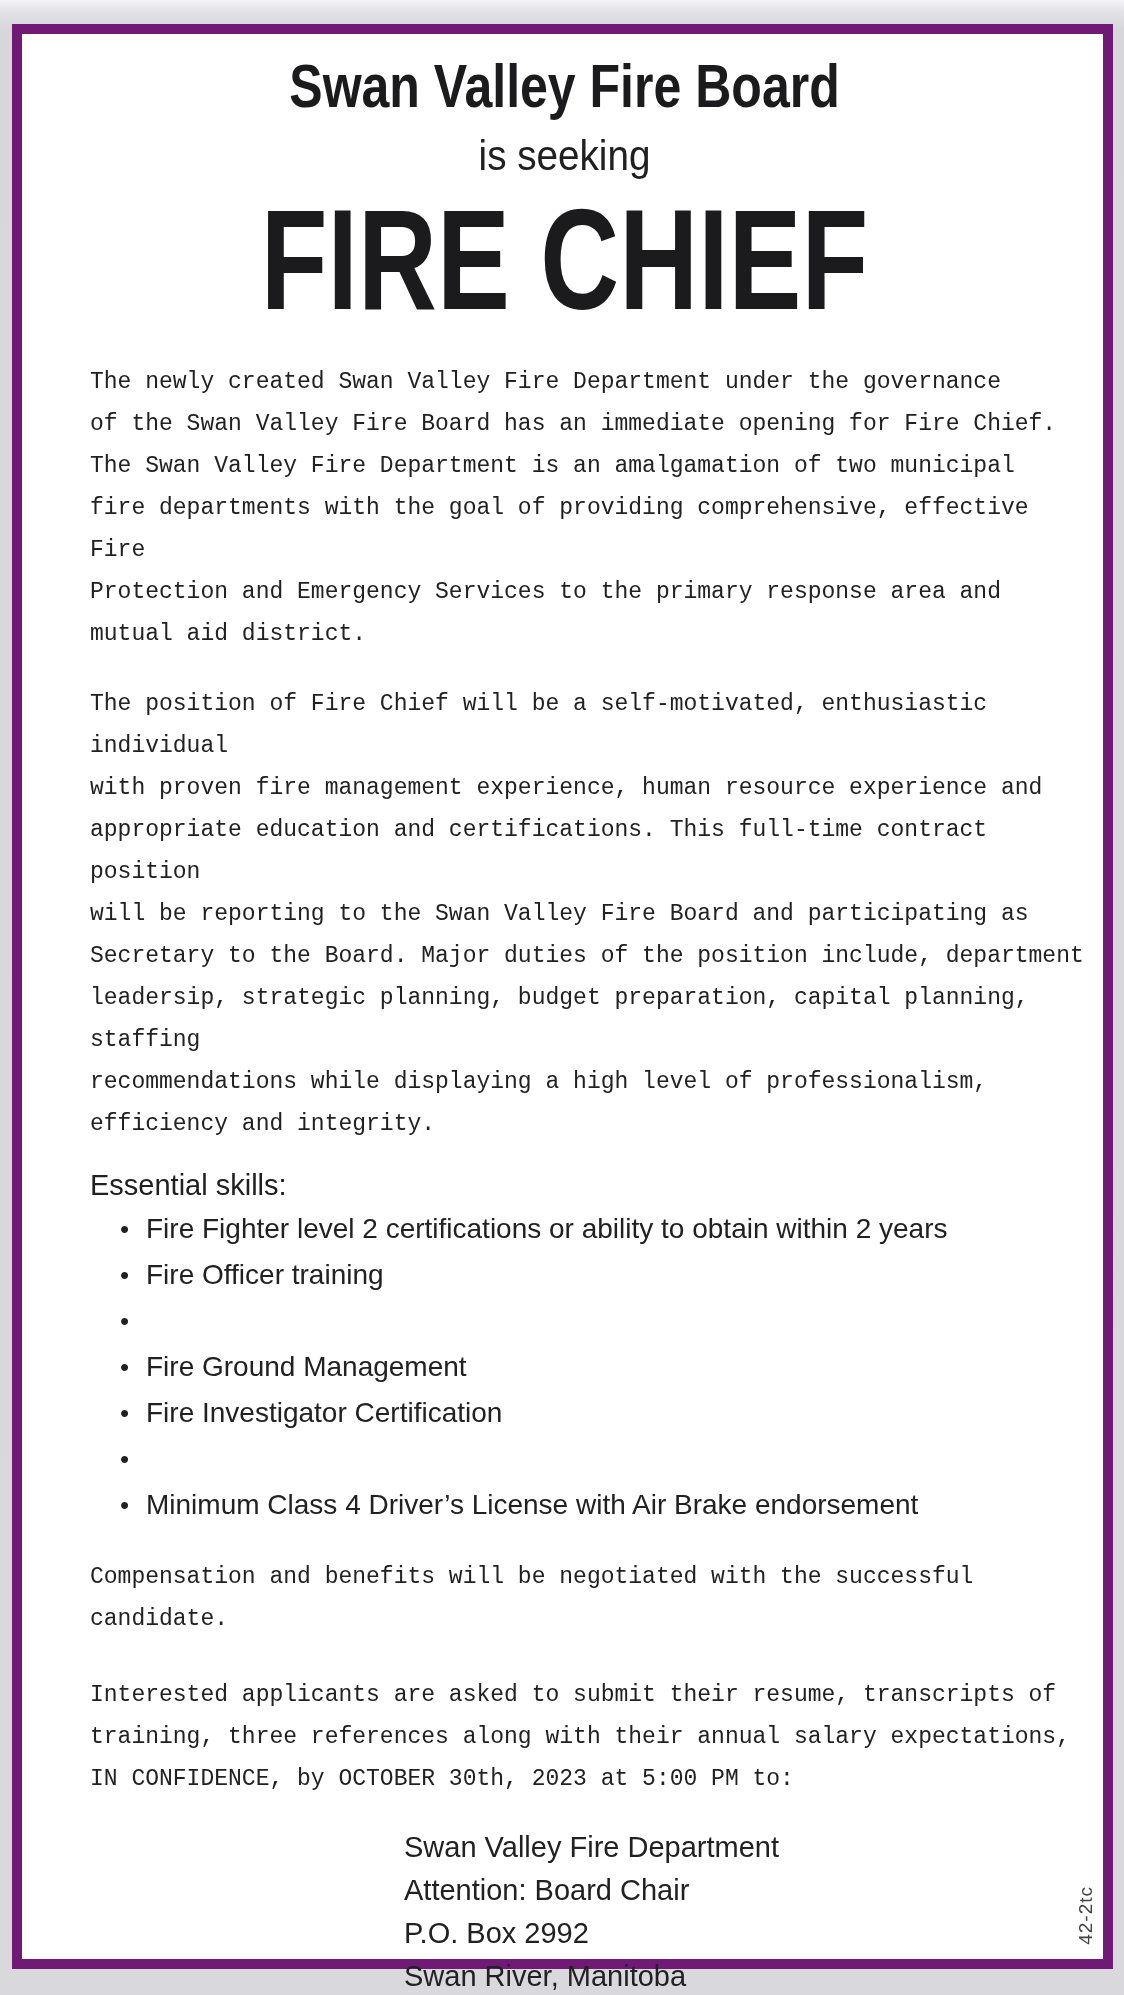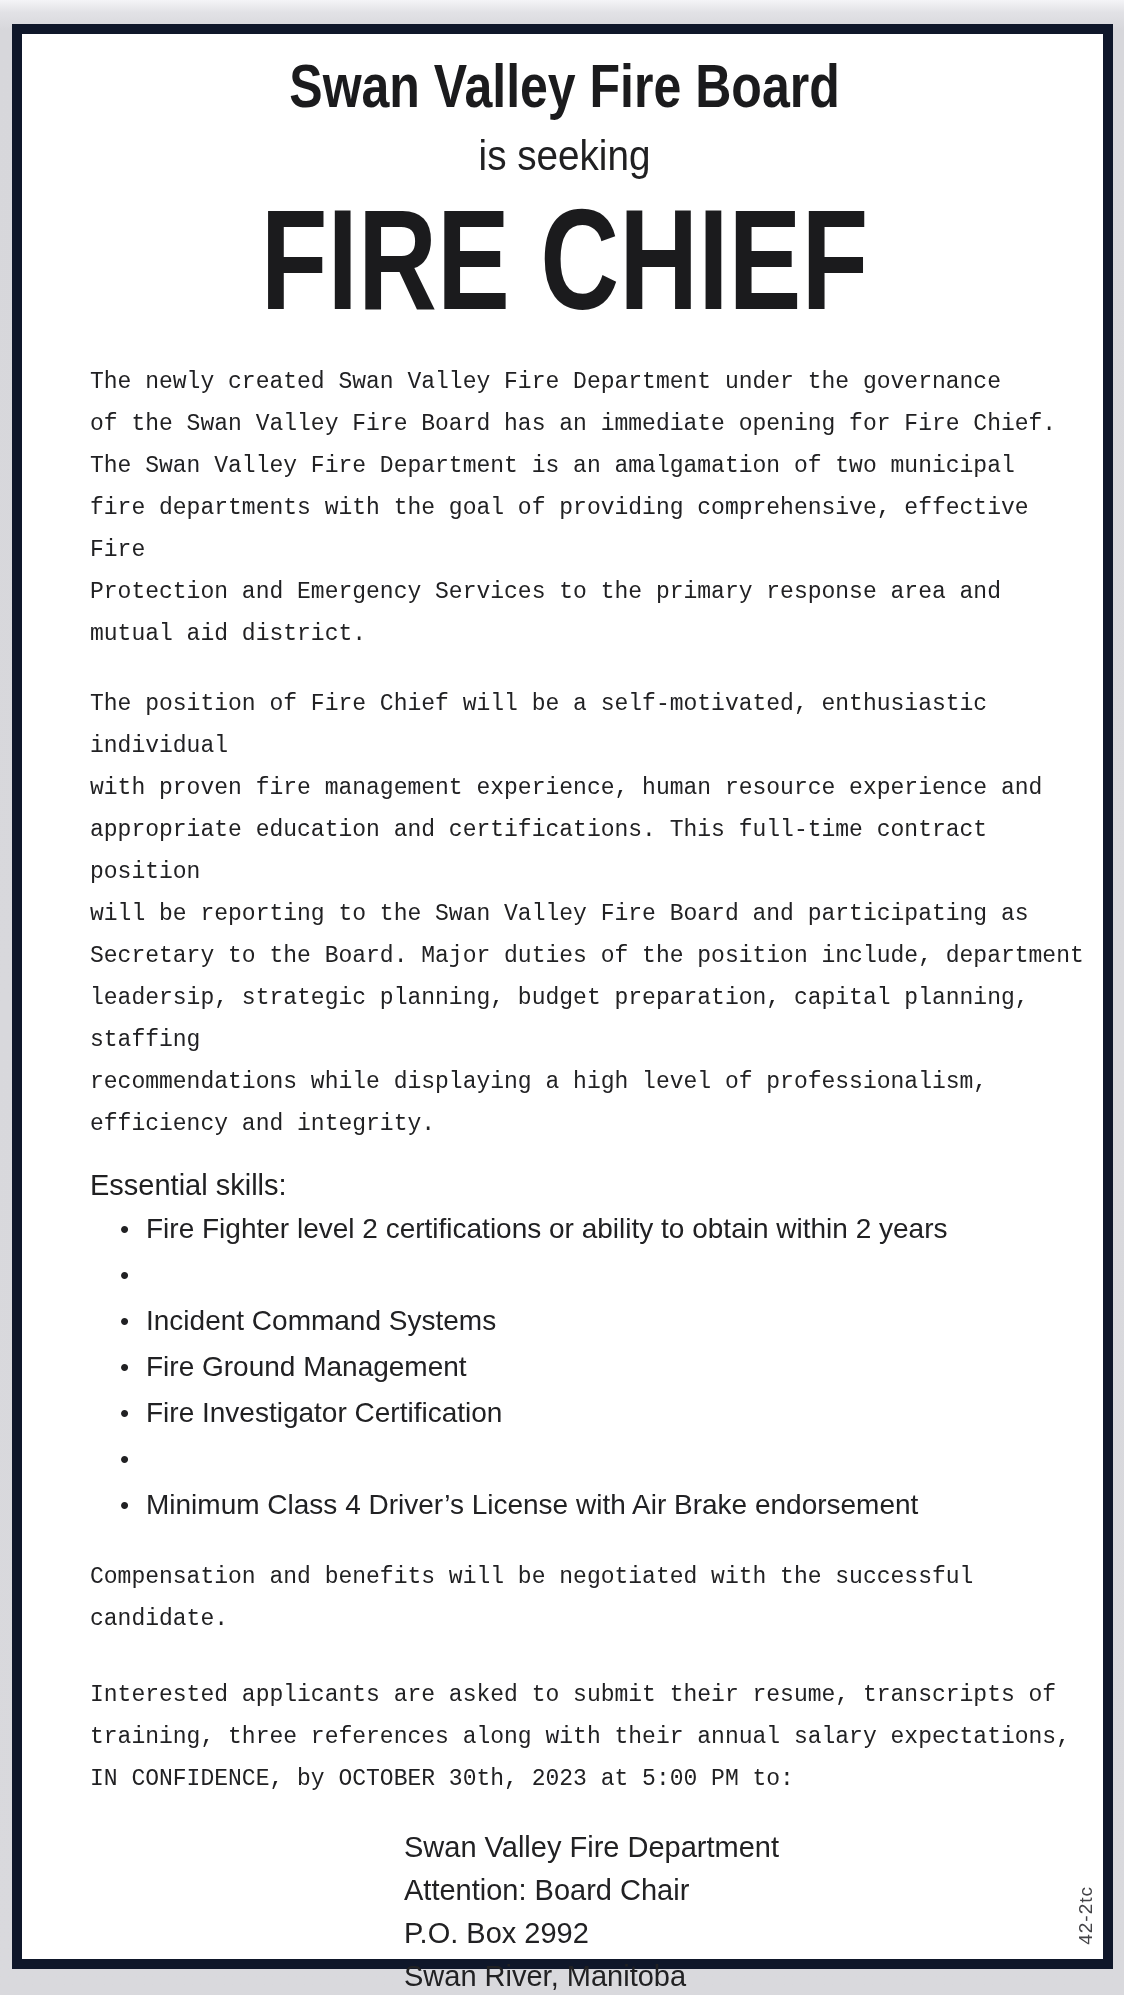--- a/index.html
+++ b/index.html
@@ -7,21 +7,21 @@
   body {
     font-family: "Liberation Sans", sans-serif;
     background: linear-gradient(180deg, #f4f4f7 0px, #e2e2e6 12px, #d7d7db 30px, #d9d9dd 100%);
     color: #202022;
   }
   .ad-frame {
     position: absolute;
     left: 12px; top: 24px;
     width: 1101px; height: 1945px;
     background: #ffffff;
-    border: 10px solid #0f172a;
+    border: 10px solid #701a75;
   }
   .content {
     position: relative;
     height: 100%;
     padding: 22px 8px 0 68px;
   }
   .header { text-align: center; padding-right: 56px; }
   .org-heading {
     font-size: 61px; font-weight: bold; line-height: 1;
     color: #1b1b1d;
@@ -104,24 +104,24 @@
 
     <div class="skills-heading">Essential skills:</div>
 
     <ul class="skills-list">
         <li class="skill-item">
         <span class="bullet">•</span>
         <span class="skill-text">Fire Fighter level 2 certifications or ability to obtain within 2 years</span>
       </li>
         <li class="skill-item">
         <span class="bullet">•</span>
+        <span class="skill-text">Fire Officer training</span>
       </li>
         <li class="skill-item">
         <span class="bullet">•</span>
-        <span class="skill-text">Incident Command Systems</span>
       </li>
         <li class="skill-item">
         <span class="bullet">•</span>
         <span class="skill-text">Fire Ground Management</span>
       </li>
         <li class="skill-item">
         <span class="bullet">•</span>
         <span class="skill-text">Fire Investigator Certification</span>
       </li>
         <li class="skill-item">

